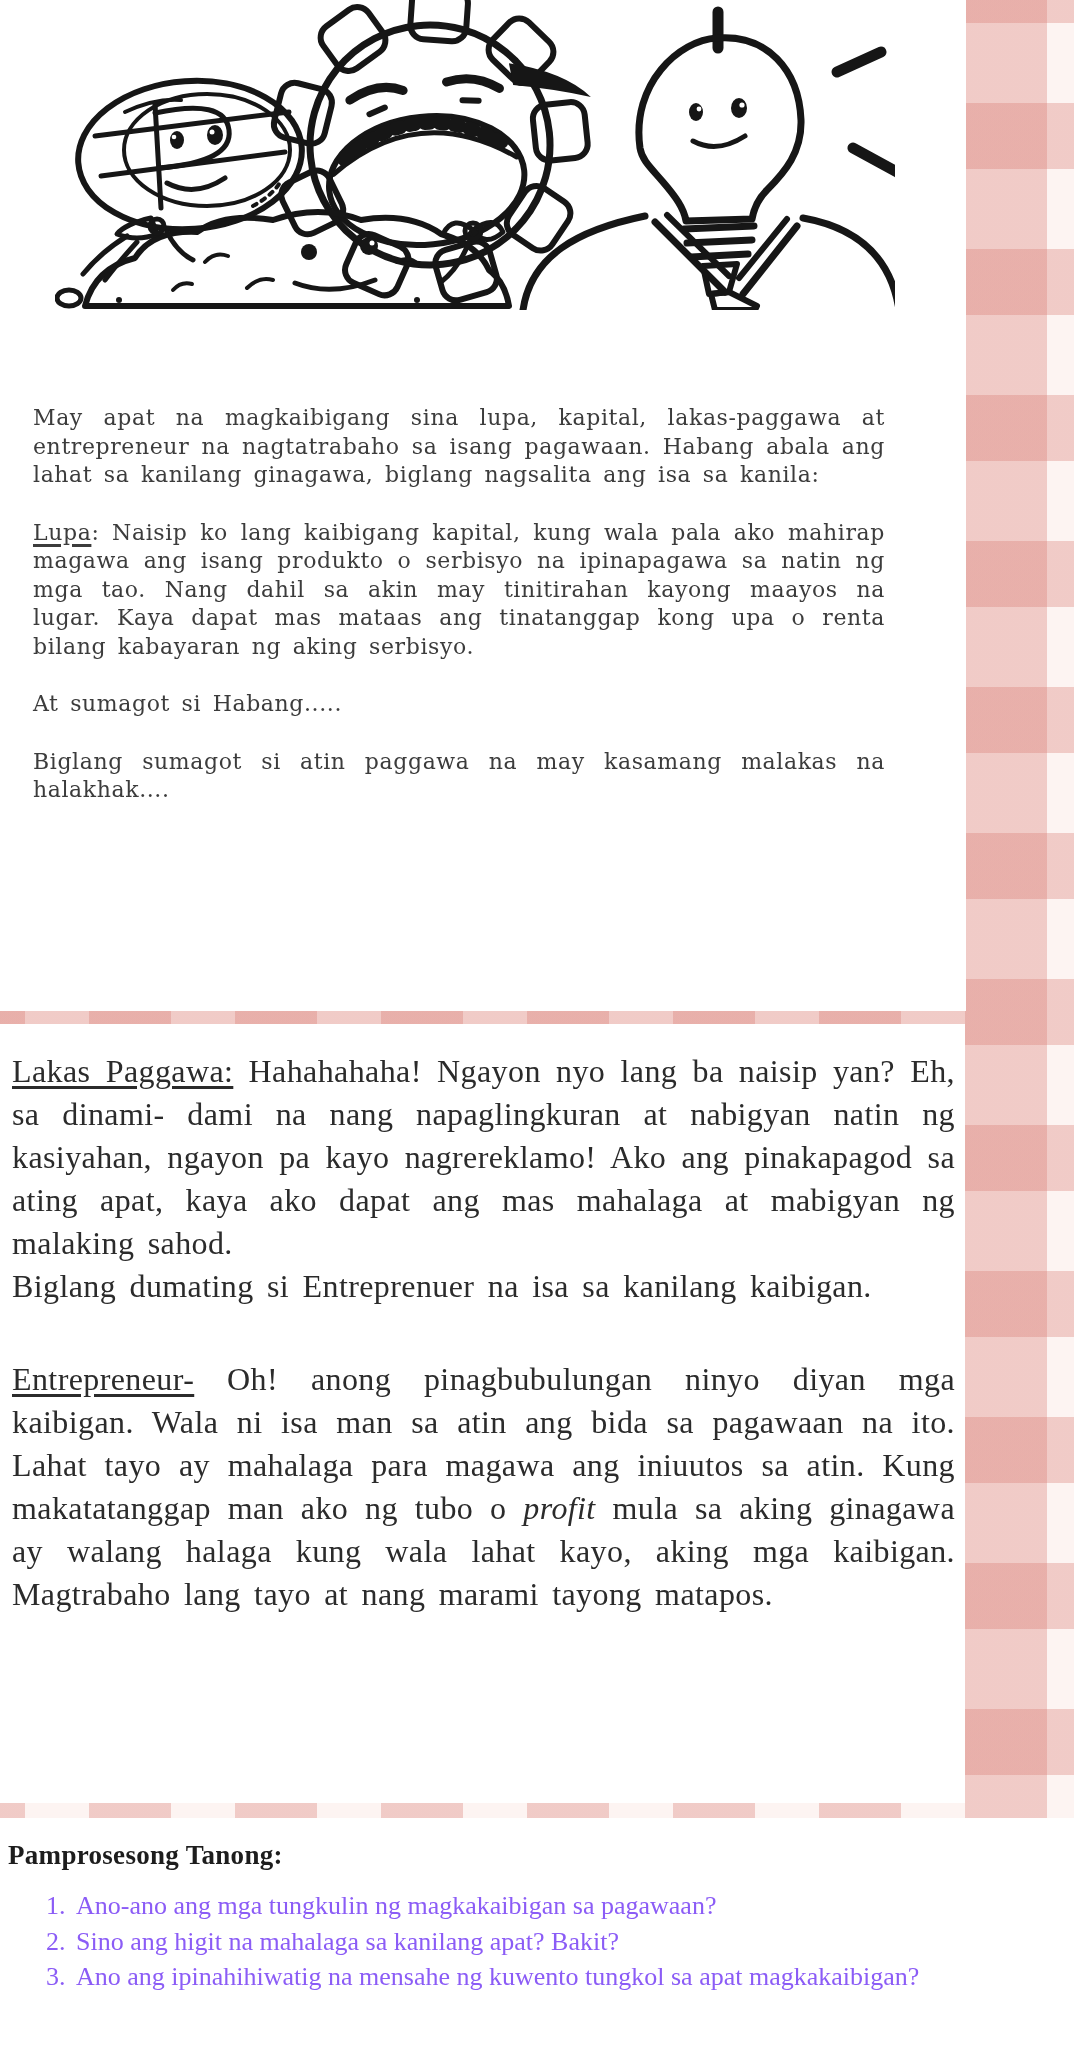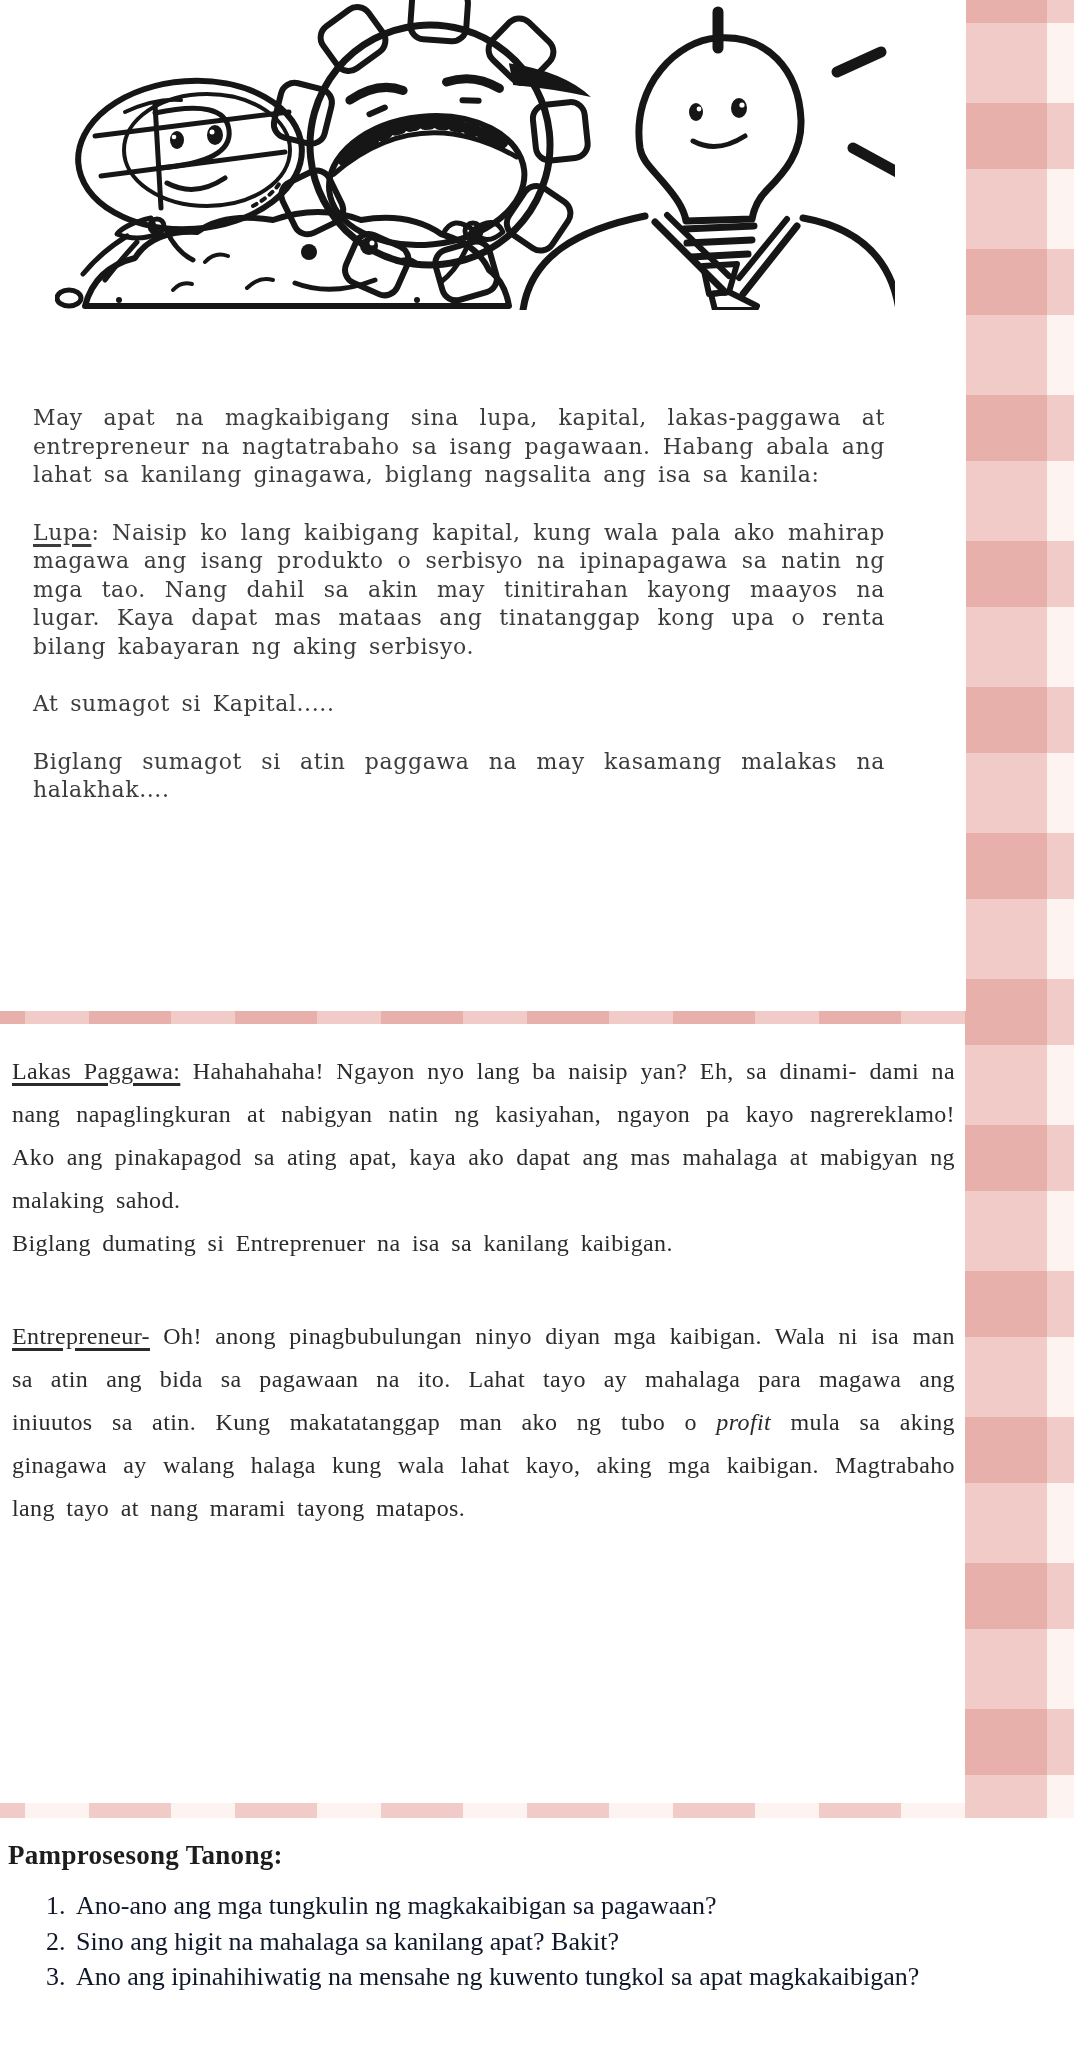--- a/index.html
+++ b/index.html
@@ -31,27 +31,27 @@
 
   .top-text{position:absolute;left:33px;top:404px;width:852px;}
   .t-para{
     font-family:"DejaVu Serif",serif;font-size:22px;line-height:28.5px;color:#3c3c3c;
     text-align:justify;letter-spacing:0.6px;word-spacing:4px;margin:0 0 29px 0;
   }
   .u{text-decoration:underline;text-decoration-thickness:2.5px;text-underline-offset:4px;}
 
   .m-body{position:absolute;left:12px;top:26px;width:943px;}
   .m-para{
-    font-size:24px;line-height:43px;color:#2b2b2b;
+    font-size:32px;line-height:43px;color:#2b2b2b;
     text-align:justify;letter-spacing:0.4px;word-spacing:5px;margin:0;
   }
   .m-para.gap{margin-top:50px;}
 
   .q-head{font-weight:bold;font-size:27px;color:#1d1d1d;margin:22px 0 0 8px;letter-spacing:0.3px;}
-  .q-list{margin:17px 8px 0 0;padding:0 0 0 72px;font-size:26px;line-height:35.5px;color:#0f172a;}
+  .q-list{margin:17px 8px 0 0;padding:0 0 0 72px;font-size:26px;line-height:35.5px;color:#8b5cf6;}
   .q-list li{text-align:justify;padding-left:4px;margin:0;}
 </style>
 </head>
 <body>
 
 <div class="page">
 
   <div class="gingham-bg"></div>
 
   <div class="panel-top">
@@ -148,21 +148,21 @@
           <path class="ln" d="M72,236 Q46,252 28,274" stroke-width="5"></path>
           <path class="ln" d="M82,242 Q62,264 50,280" stroke-width="5"></path>
           <path class="ln" d="M112,232 Q122,252 138,260" stroke-width="5"></path>
         </g>
       </svg>
     </div>
 
     <div class="top-text">
       <p class="t-para">May apat na magkaibigang sina lupa, kapital, lakas-paggawa at entrepreneur na nagtatrabaho sa isang pagawaan. Habang abala ang lahat sa kanilang ginagawa, biglang nagsalita ang isa sa kanila:</p>
       <p class="t-para"><span class="u">Lupa</span><span>: Naisip ko lang kaibigang kapital, kung wala pala ako mahirap magawa ang isang produkto o serbisyo na ipinapagawa sa natin ng mga tao. Nang dahil sa akin may tinitirahan kayong maayos na lugar. Kaya dapat mas mataas ang tinatanggap kong upa o renta bilang kabayaran ng aking serbisyo.</span></p>
-      <p class="t-para">At sumagot si Kapital.....</p>
+      <p class="t-para">At sumagot si Habang.....</p>
       <p class="t-para">Biglang sumagot si atin paggawa na may kasamang malakas na halakhak....</p>
     </div>
   </div>
 
   <div class="panel-mid">
     <div class="m-body">
       <p class="m-para"><span class="u">Lakas Paggawa:</span><span> Hahahahaha! Ngayon nyo lang ba naisip yan? Eh, sa dinami- dami na nang napaglingkuran at nabigyan natin ng kasiyahan, ngayon pa kayo nagrereklamo! Ako ang pinakapagod sa ating apat, kaya ako dapat ang mas mahalaga at mabigyan ng malaking sahod.</span></p>
       <p class="m-para">Biglang dumating si Entreprenuer na isa sa kanilang kaibigan.</p>
       <p class="m-para gap"><span class="u">Entrepreneur-</span><span> Oh! anong pinagbubulungan ninyo diyan mga kaibigan. Wala ni isa man sa atin ang bida sa pagawaan na ito. Lahat tayo ay mahalaga para magawa ang iniuutos sa atin. Kung makatatanggap man ako ng tubo o </span><i>profit</i><span> mula sa aking ginagawa ay walang halaga kung wala lahat kayo, aking mga kaibigan. Magtrabaho lang tayo at nang marami tayong matapos.</span></p>
     </div>

